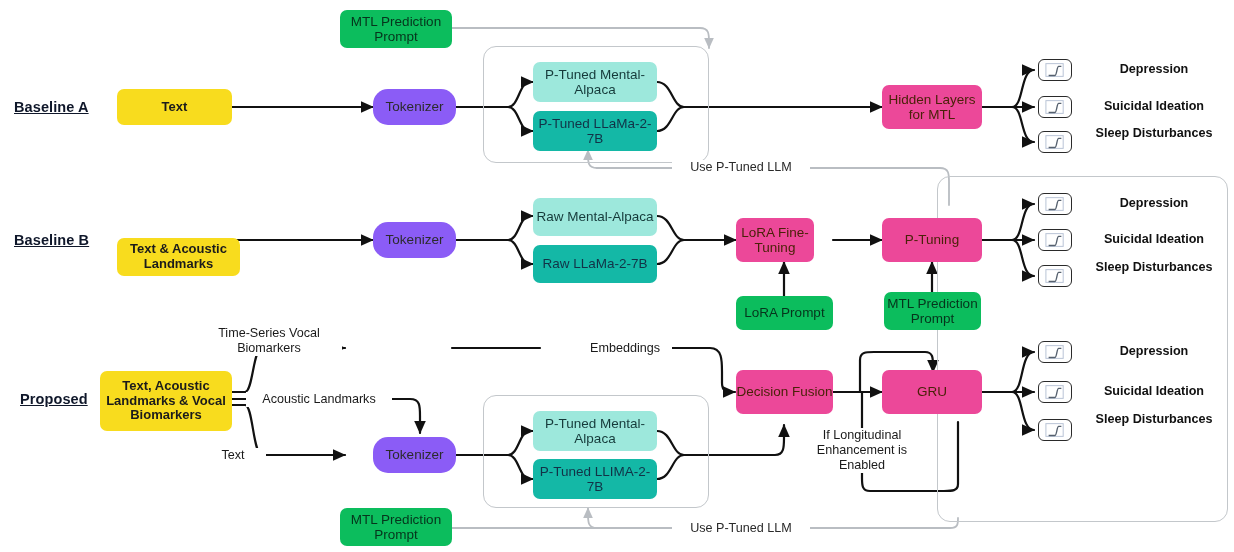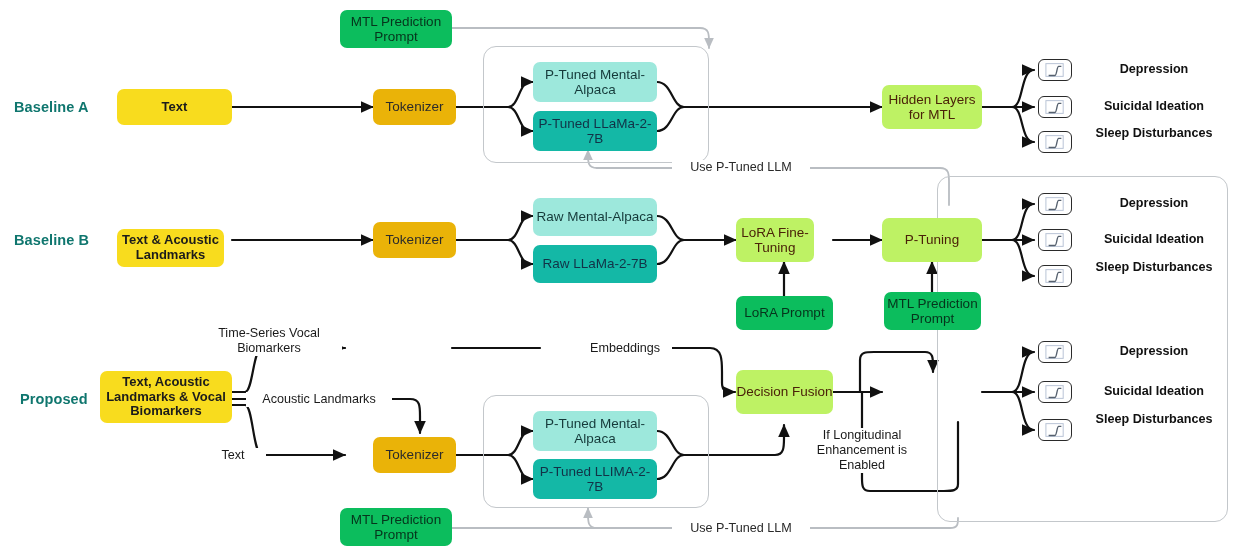--- a/index.html
+++ b/index.html
@@ -1,26 +1,26 @@
 <!DOCTYPE html>
 <html><head>
 <meta charset="utf-8">
 <style>
   html,body{margin:0;padding:0;background:#ffffff;}
   body{font-family:"Liberation Sans", sans-serif;}
   #canvas{position:relative;width:1234px;height:552px;background:#ffffff;overflow:hidden;}
   svg.wires{position:absolute;left:0;top:0;width:1234px;height:552px;pointer-events:none;}
   .node{position:absolute;box-sizing:border-box;display:flex;align-items:center;justify-content:center;
         text-align:center;line-height:1.12;border-radius:7px;}
-  .rowlabel{position:absolute;font-weight:bold;font-size:14.5px;color:#0f766e;letter-spacing:.1px;}
+  .rowlabel{position:absolute;font-weight:bold;font-size:14.5px;color:#0f172a;letter-spacing:.1px;text-decoration:underline;}
   .yellow{background:#F8DC1E;color:#1b1b1b;font-weight:bold;font-size:13px;}
-  .pink{background:#eab308;color:#2b2b2b;font-size:13.5px;font-weight:400;}
+  .pink{background:#8b5cf6;color:#2b2b2b;font-size:13.5px;font-weight:400;border-radius:15px;}
   .mint{background:#9DE8DC;color:#153a3a;font-size:13.5px;}
   .blue{background:#14b8a6;color:#123247;font-size:13.5px;}
-  .orange{background:#bef264;color:#4a2208;font-size:13.5px;}
+  .orange{background:#ec4899;color:#4a2208;font-size:13.5px;}
   .green{background:#0CBD5D;color:#06341c;font-size:13.5px;}
   .grp{position:absolute;box-sizing:border-box;border:1.4px solid #c3c7cb;border-radius:13px;background:transparent;}
   .bigbox{position:absolute;box-sizing:border-box;border:1.4px solid #c3c7cb;border-radius:13px;background:transparent;}
   .outlabel{position:absolute;font-weight:bold;font-size:12.6px;color:#111;text-align:center;line-height:1.15;}
   .wirelabel{position:absolute;font-size:12.6px;color:#1a1a1a;text-align:center;line-height:1.2;background:#fff;padding:0 3px;}
   .wirelabel.gray{color:#2a2a2a;}
   .clsicon{position:absolute;width:34px;height:22px;box-sizing:border-box;border:1.6px solid #2a2a2a;border-radius:6px;background:#fff;}
   .clsicon svg{display:block;width:100%;height:100%;}
 </style>
 </head>
@@ -156,21 +156,21 @@
       </svg>
   </div>
   <div class="outlabel" style="left:1088px;top:62px;width:132px;">Depression</div>
   <div class="outlabel" style="left:1088px;top:99px;width:132px;">Suicidal Ideation</div>
   <div class="outlabel" style="left:1088px;top:126px;width:132px;">Sleep Disturbances</div>
 
   <div class="bigbox" style="left:937px;top:176px;width:291px;height:346px;"></div>
 
   <div class="wirelabel gray" style="left:672px;top:160px;width:132px;">Use P-Tuned LLM</div>
 
-  <div class="node yellow" style="left:117px;top:229px;width:107px;height:38px;">Text &amp; Acoustic Landmarks</div>
+  <div class="node yellow" style="left:117px;top:238px;width:123px;height:38px;">Text &amp; Acoustic Landmarks</div>
   <div class="node pink" style="left:373px;top:222px;width:83px;height:36px;">Tokenizer</div>
   <div class="node mint" style="left:533px;top:198px;width:124px;height:38px;">Raw Mental-Alpaca</div>
   <div class="node blue" style="left:533px;top:245px;width:124px;height:38px;">Raw LLaMa-2-7B</div>
   <div class="node orange" style="left:736px;top:218px;width:78px;height:44px;">LoRA Fine-Tuning</div>
   <div class="node orange" style="left:882px;top:218px;width:100px;height:44px;">P-Tuning</div>
   <div class="node green" style="left:736px;top:296px;width:97px;height:34px;">LoRA Prompt</div>
   <div class="node green" style="left:884px;top:292px;width:97px;height:38px;">MTL Prediction Prompt</div>
 
   <div class="clsicon" style="left:1038px;top:193px;">
     <svg viewBox="0 0 34 22">
@@ -189,35 +189,36 @@
         <rect x="7" y="4" width="19" height="14" fill="none" stroke="#b9c4d6" stroke-width="1.1"></rect>
         <path d="M10,17 L17,17 C19,17 19,7 21,7 L24,7" fill="none" stroke="#55606e" stroke-width="1.5"></path>
       </svg>
   </div>
   <div class="outlabel" style="left:1088px;top:196px;width:132px;">Depression</div>
   <div class="outlabel" style="left:1088px;top:232px;width:132px;">Suicidal Ideation</div>
   <div class="outlabel" style="left:1088px;top:260px;width:132px;">Sleep Disturbances</div>
 
   <div class="grp" style="left:483px;top:395px;width:226px;height:113px;"></div>
 
-  <div class="node yellow" style="left:100px;top:371px;width:132px;height:52px;">Text, Acoustic Landmarks &amp; Vocal Biomarkers</div>
+  <div class="node yellow" style="left:100px;top:371px;width:132px;height:60px;">Text, Acoustic Landmarks &amp; Vocal Biomarkers</div>
   <div class="wirelabel" style="left:196px;top:326px;width:140px;">Time-Series Vocal Biomarkers</div>
   <div class="wirelabel" style="left:246px;top:392px;width:140px;">Acoustic Landmarks</div>
   <div class="wirelabel" style="left:200px;top:448px;width:60px;">Text</div>
 
   <div class="wirelabel" style="left:578px;top:341px;width:88px;">Embeddings</div>
 
   <div class="node pink" style="left:373px;top:437px;width:83px;height:36px;">Tokenizer</div>
   <div class="node mint" style="left:533px;top:411px;width:124px;height:40px;">P-Tuned Mental-Alpaca</div>
   <div class="node blue" style="left:533px;top:459px;width:124px;height:40px;">P-Tuned LLIMA-2-7B</div>
 
   <div class="node green" style="left:340px;top:508px;width:112px;height:38px;">MTL Prediction Prompt</div>
   <div class="wirelabel gray" style="left:672px;top:521px;width:132px;">Use P-Tuned LLM</div>
 
   <div class="node orange" style="left:736px;top:370px;width:97px;height:44px;">Decision Fusion</div>
+  <div class="node orange" style="left:882px;top:370px;width:100px;height:44px;">GRU</div>
   <div class="wirelabel" style="left:800px;top:428px;width:118px;">If Longitudinal Enhancement is Enabled</div>
 
   <div class="clsicon" style="left:1038px;top:341px;">
     <svg viewBox="0 0 34 22">
         <rect x="7" y="4" width="19" height="14" fill="none" stroke="#b9c4d6" stroke-width="1.1"></rect>
         <path d="M10,17 L17,17 C19,17 19,7 21,7 L24,7" fill="none" stroke="#55606e" stroke-width="1.5"></path>
       </svg>
   </div>
   <div class="clsicon" style="left:1038px;top:381px;">
     <svg viewBox="0 0 34 22">

